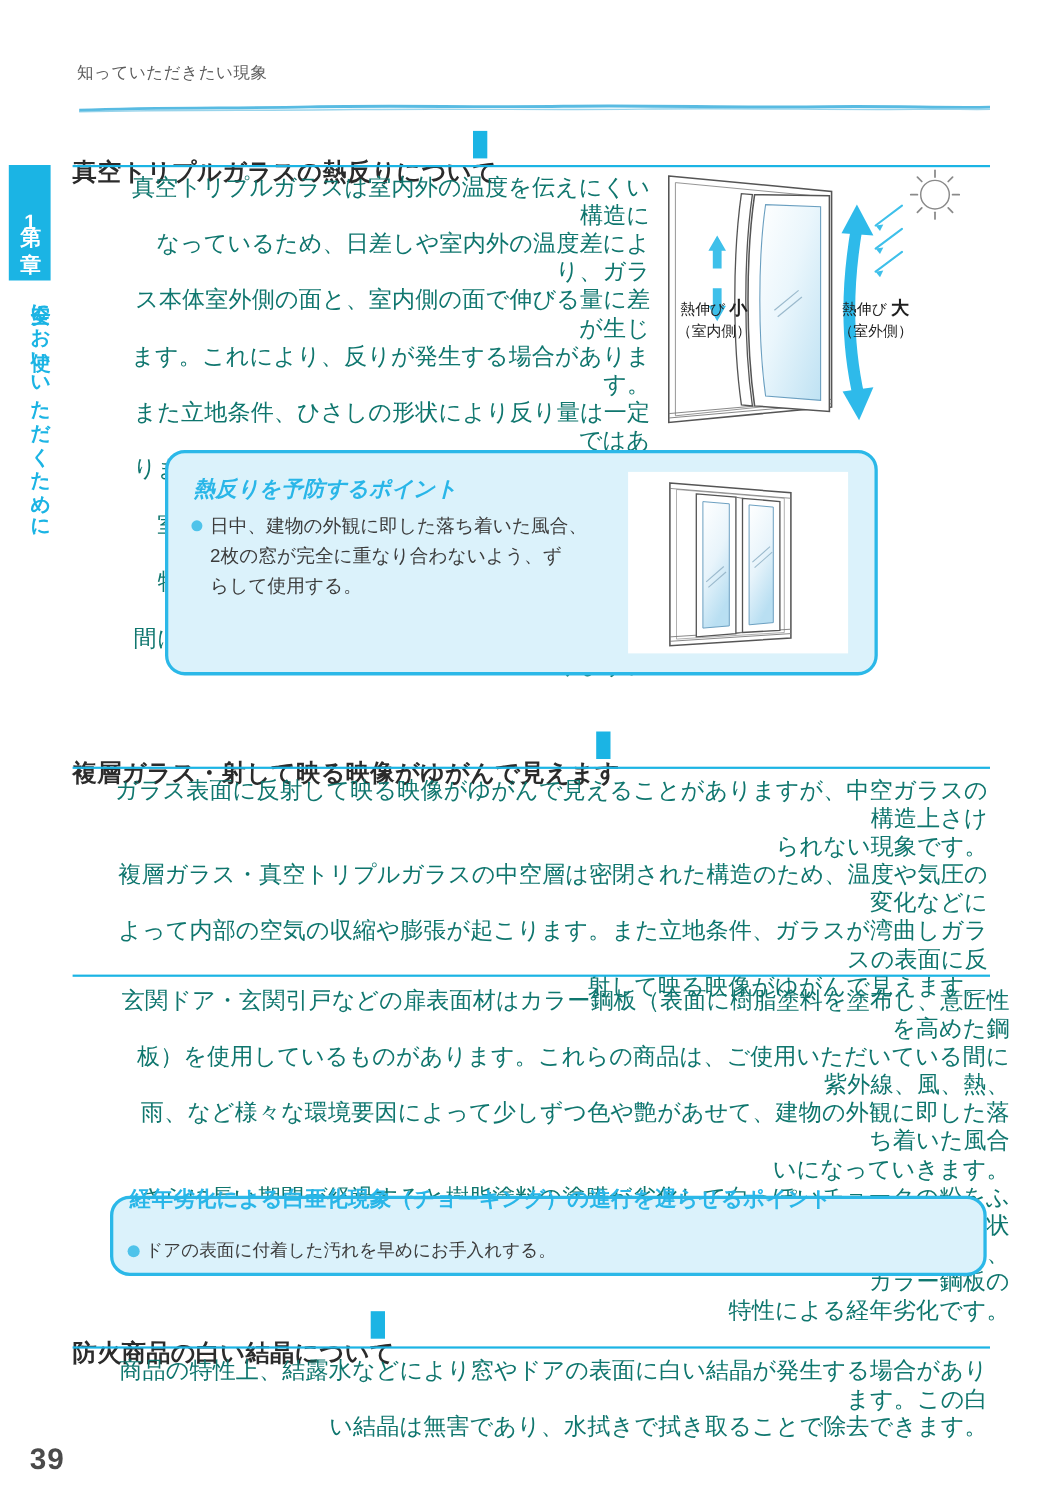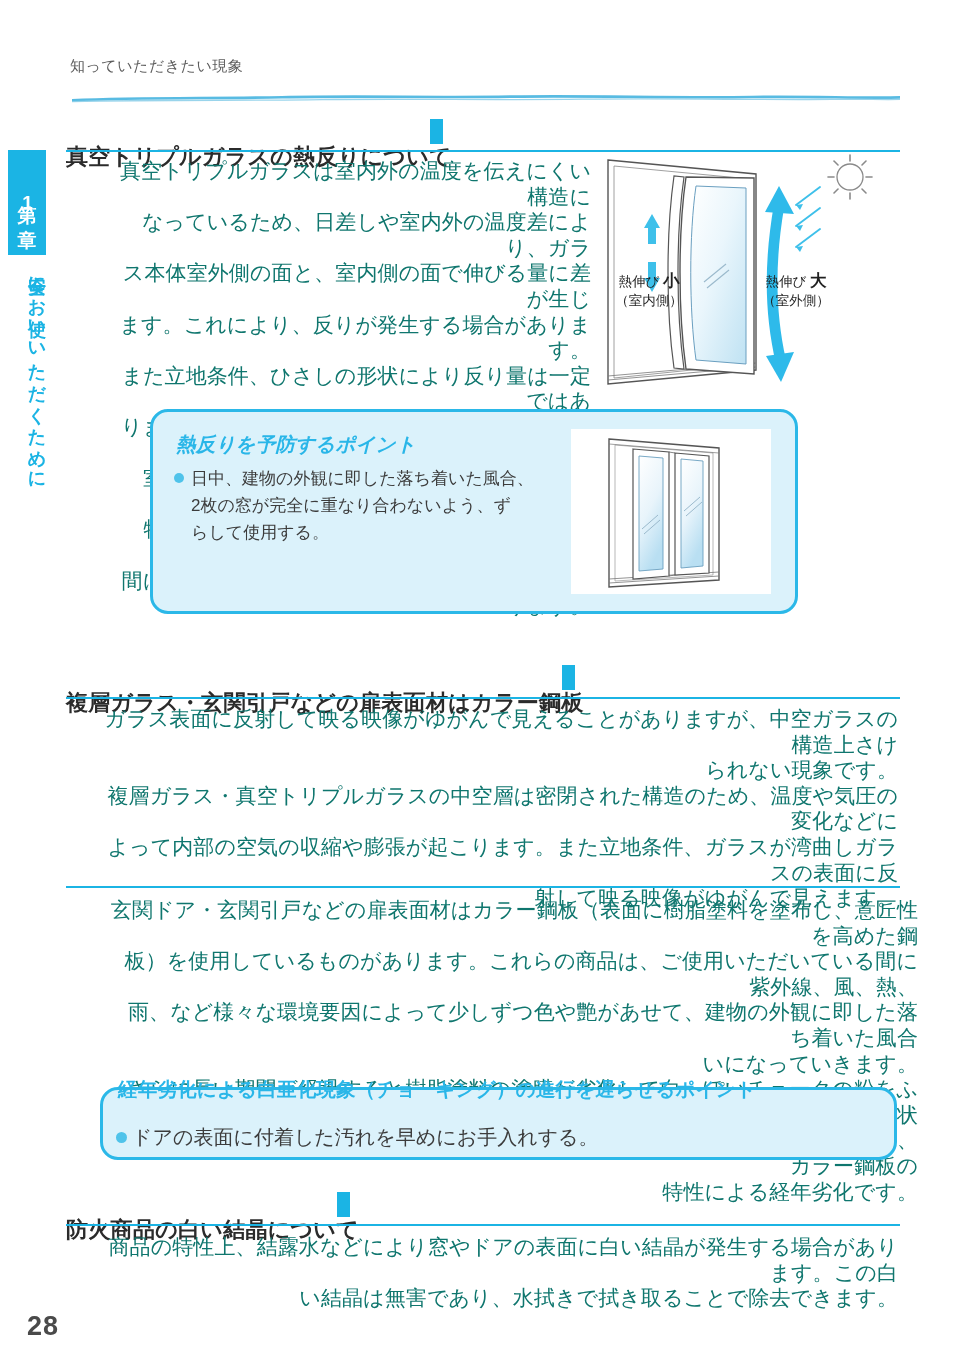--- a/index.html
+++ b/index.html
@@ -247,21 +247,21 @@
       <line x1="113" y1="82" x2="129" y2="68" stroke="#9ab9cc" stroke-width="1"></line>
       <line x1="115" y1="87" x2="131" y2="73" stroke="#9ab9cc" stroke-width="1"></line>
 
       <line x1="98" y1="23" x2="104" y2="24" stroke="#666" stroke-width="0.8"></line>
       <line x1="98" y1="147" x2="104" y2="146" stroke="#666" stroke-width="0.8"></line>
     </svg>
   </div>
 
   <div class="section-head" style="left:66px;top:665px;">
     <div class="sq"></div>
-    <div class="sh-text">複層ガラス・玄関引戸などの扉表面材はカラー鋼板</div>
+    <div class="sh-text">複層ガラス・射して映る映像がゆがんで見えます</div>
   </div>
   <div class="head-rule" style="left:66px;top:697px;width:834px;"></div>
 
   <div class="body-col body-wide" style="left:88px;top:706px;">ガラス表面に反射して映る映像がゆがんで見えることがありますが、中空ガラスの構造上さけ
 られない現象です。
 複層ガラス・真空トリプルガラスの中空層は密閉された構造のため、温度や気圧の変化などに
 よって内部の空気の収縮や膨張が起こります。また立地条件、ガラスが湾曲しガラスの表面に反
 射して映る映像がゆがんで見えます。</div>
 
   <div class="head-rule" style="left:66px;top:886px;width:834px;"></div>
@@ -273,27 +273,27 @@
 さらに長い期間が経過すると樹脂塗料の塗膜が劣化して白っぽいチョークの粉をふいたような状
 態になることがありますが、これは白亜化現象（チョーキング）と呼ばれている、カラー鋼板の
 特性による経年劣化です。</div>
 
   <div class="tipbox" style="left:100px;top:1087px;width:797px;height:73px;"></div>
 
   <div class="tip-title" style="left:118px;top:1076px;font-size:19.5px;">経年劣化による白亜化現象（チョーキング）の進行を遅らせるポイント</div>
 
   <div class="tip-bullet" style="left:116px;top:1127px;width:700px;">
     <span class="dot" style="width:11px;height:11px;margin-top:5px;margin-right:5px;"></span>
-    <span class="tip-text" style="font-size:20px;line-height:21px;">ドアの表面に付着した汚れを早めにお手入れする。</span>
+    <span class="tip-text" style="font-size:16px;line-height:21px;">ドアの表面に付着した汚れを早めにお手入れする。</span>
   </div>
 
   <div class="section-head" style="left:66px;top:1192px;">
     <div class="sq"></div>
     <div class="sh-text">防火商品の白い結晶について</div>
   </div>
   <div class="head-rule" style="left:66px;top:1224px;width:834px;"></div>
 
   <div class="body-col body-wide" style="left:88px;top:1234px;">商品の特性上、結露水などにより窓やドアの表面に白い結晶が発生する場合があります。この白
 い結晶は無害であり、水拭きで拭き取ることで除去できます。</div>
 
-  <div class="folio">28</div>
+  <div class="folio">39</div>
 
 </div>
 
 </body></html>

